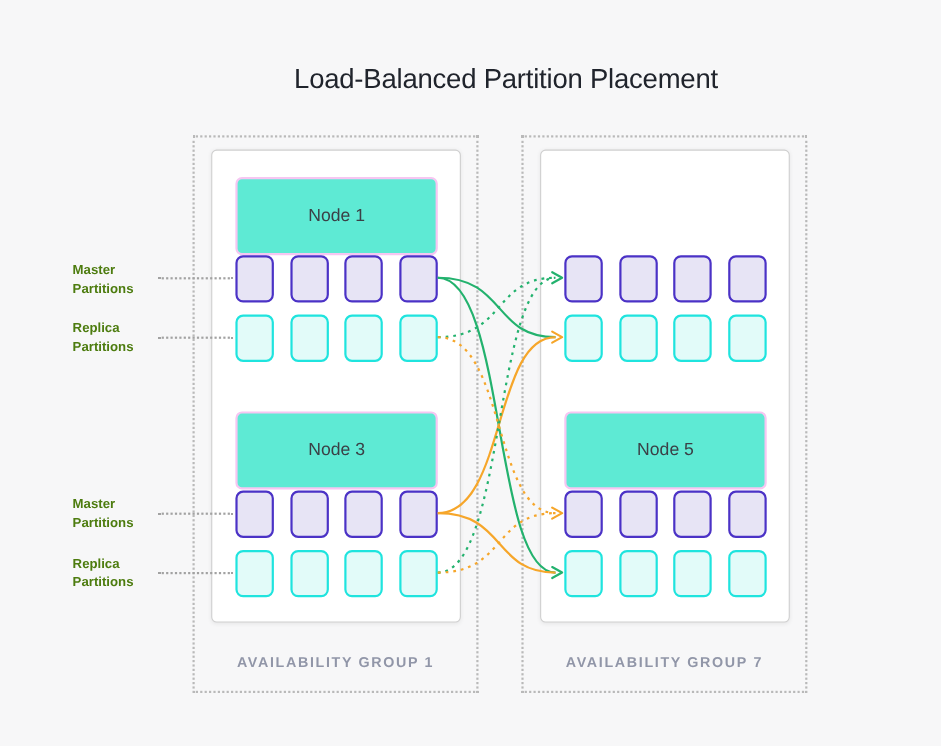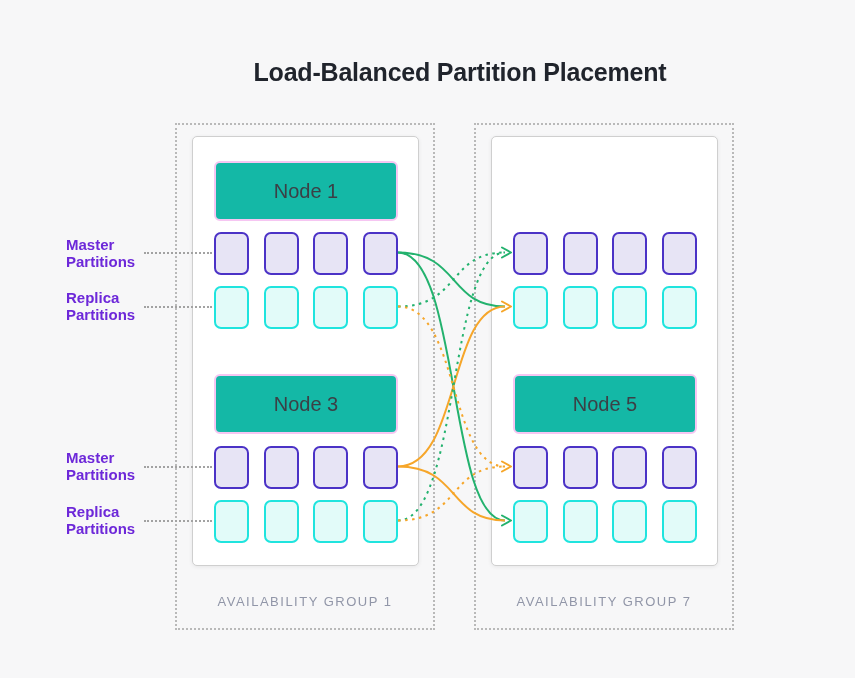--- a/index.html
+++ b/index.html
@@ -1,46 +1,46 @@
 <!DOCTYPE html>
 <html><head>
 <meta charset="utf-8">
 <style>
   html,body{margin:0;padding:0;background:#f7f7f8;font-family:"Liberation Sans",sans-serif;}
   .canvas{position:relative;width:855px;height:678px;background:#f7f7f8;overflow:hidden;}
 
   .title{position:absolute;top:58px;left:460px;transform:translateX(-50%);
-         font-size:25px;font-weight:700;color:#20242c;white-space:nowrap;letter-spacing:-.2px;}
+         font-size:25px;font-weight:400;color:#20242c;white-space:nowrap;letter-spacing:-.2px;}
 
   .group{position:absolute;top:123px;width:260px;height:507px;
          border:2px dotted #b9b9b9;box-sizing:border-box;}
   .g1{left:175px;} .g2{left:474px;}
   .group-label{position:absolute;left:0;right:0;bottom:19px;text-align:center;
-         font-size:13px;font-weight:400;letter-spacing:1.5px;color:#9196a8;}
+         font-size:13px;font-weight:700;letter-spacing:1.5px;color:#9196a8;}
 
   .card{position:absolute;top:136px;width:227px;height:430px;background:#ffffff;
         border:1px solid #cfcfcf;border-radius:5px;box-sizing:border-box;
         box-shadow:0 1px 4px rgba(0,0,0,.07);}
   .c1{left:192px;} .c2{left:491px;}
 
-  .node-banner{position:absolute;left:21px;width:184px;height:60px;box-sizing:border-box;
-        background:#14b8a6;border:2px solid #f6c6f2;border-radius:6px;
+  .node-banner{position:absolute;left:21px;width:184px;height:71px;box-sizing:border-box;
+        background:#5eead4;border:2px solid #f6c6f2;border-radius:6px;
         display:flex;align-items:center;justify-content:center;
-        font-size:20px;color:#3b4046;}
+        font-size:16px;color:#3b4046;}
   .banner-a{top:24px;} .banner-b{top:237px;}
 
   .prow{position:absolute;left:21px;width:184px;height:43px;
         display:flex;justify-content:space-between;}
   .row-1{top:95px;} .row-2{top:149px;} .row-3{top:309px;} .row-4{top:363px;}
   .p-box{width:35px;height:43px;border-radius:7px;box-sizing:border-box;}
   .p-box.master{background:#e7e4f5;border:2px solid #4b32c6;}
   .p-box.replica{background:#e2fbf9;border:2px solid #1fe4de;}
 
   .side-label{position:absolute;left:66px;width:96px;
-        font-size:15px;font-weight:600;color:#6d28d9;line-height:16.5px;}
+        font-size:12px;font-weight:600;color:#4d7c0f;line-height:16.5px;}
   .sl-1{top:237px;} .sl-2{top:290px;} .sl-3{top:450px;} .sl-4{top:504px;}
 
   .leader{position:absolute;left:144px;width:68px;height:0;border-top:2px dotted #a2a2a2;}
   .ld-1{top:252px;} .ld-2{top:306px;} .ld-3{top:466px;} .ld-4{top:520px;}
 
   svg.overlay{position:absolute;left:0;top:0;pointer-events:none;}
 </style>
 </head>
 <body>
 

